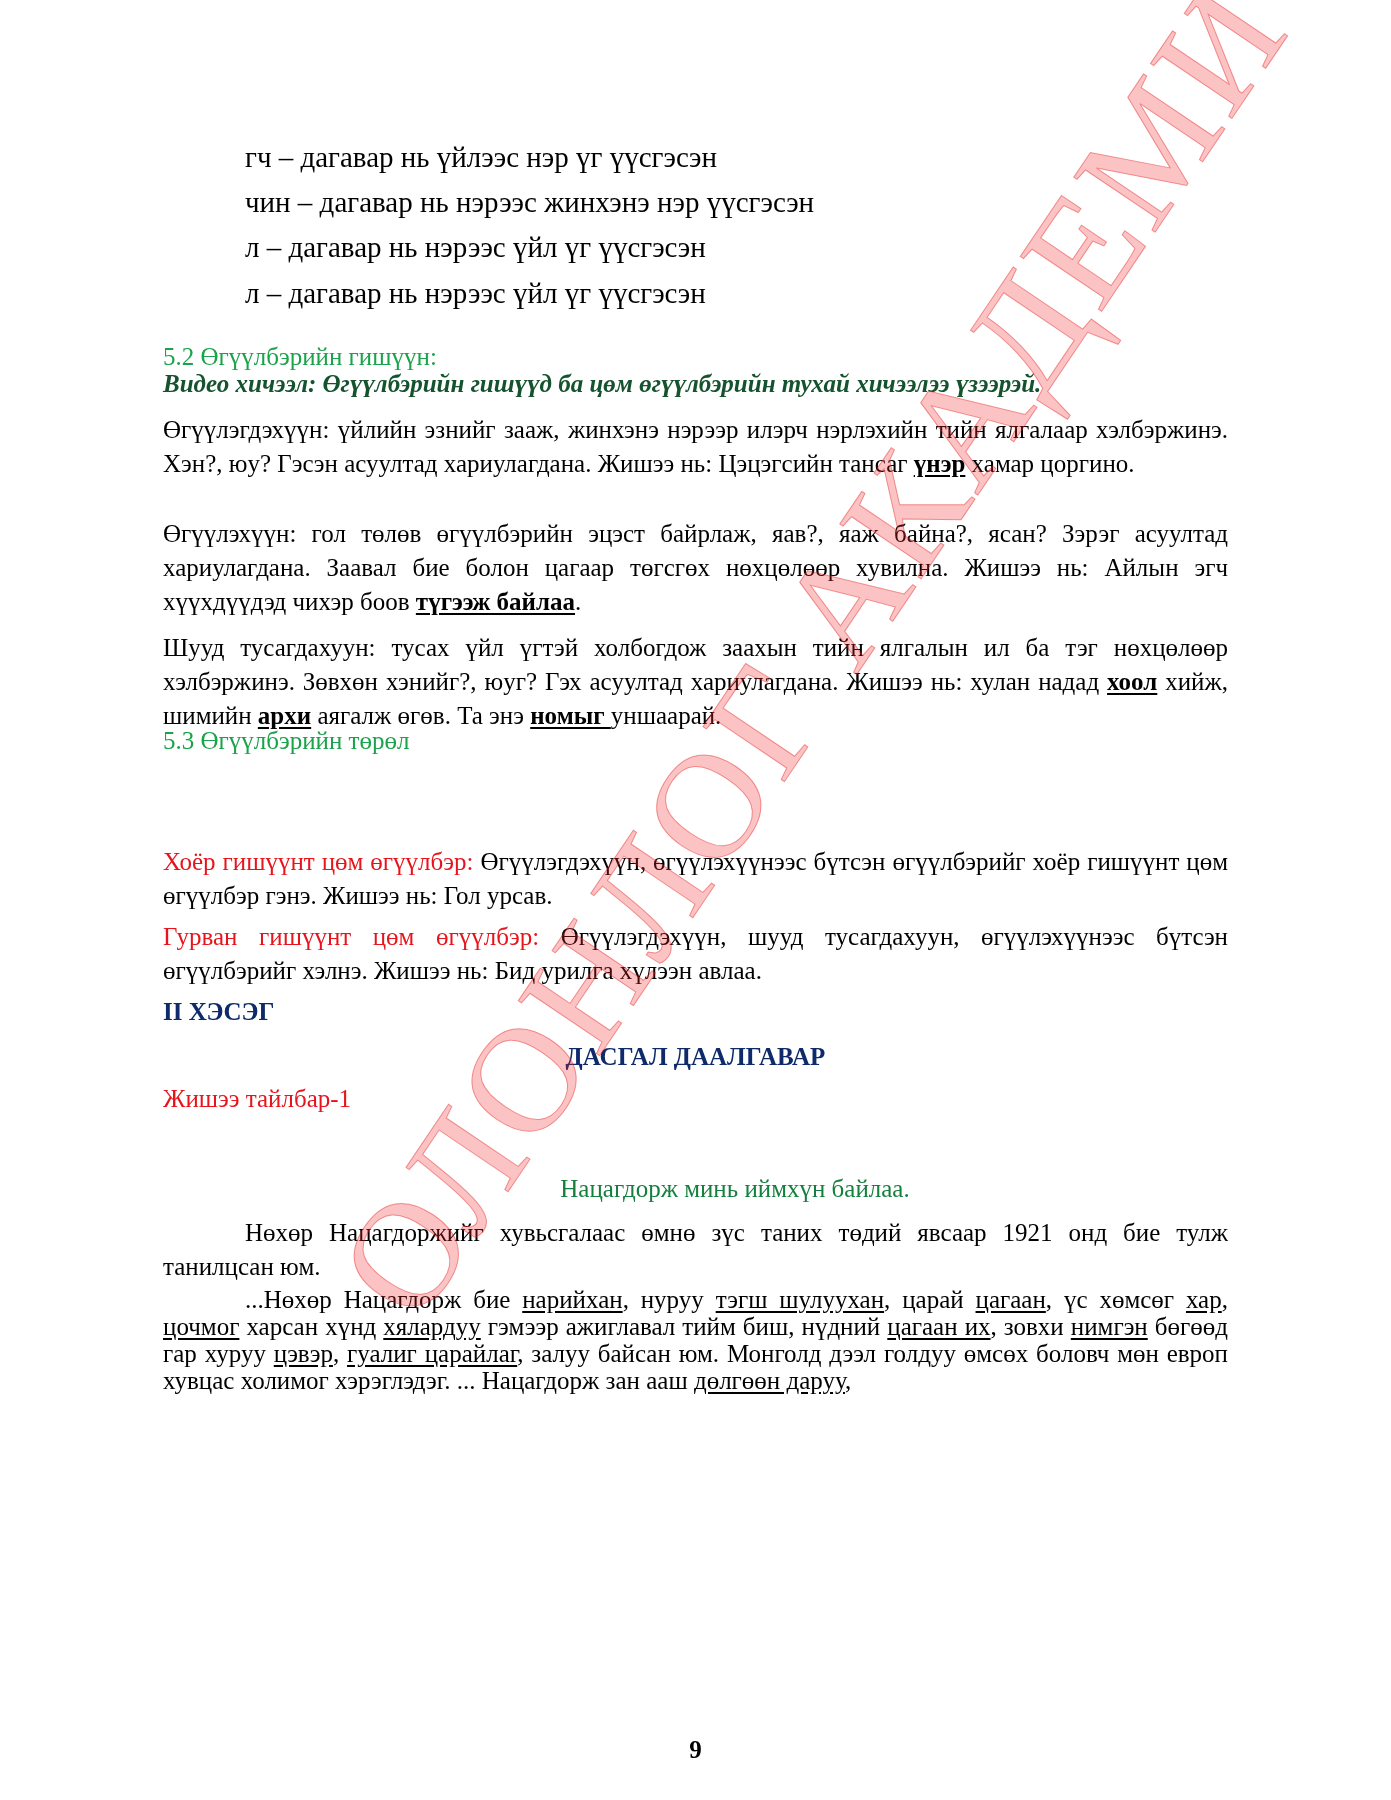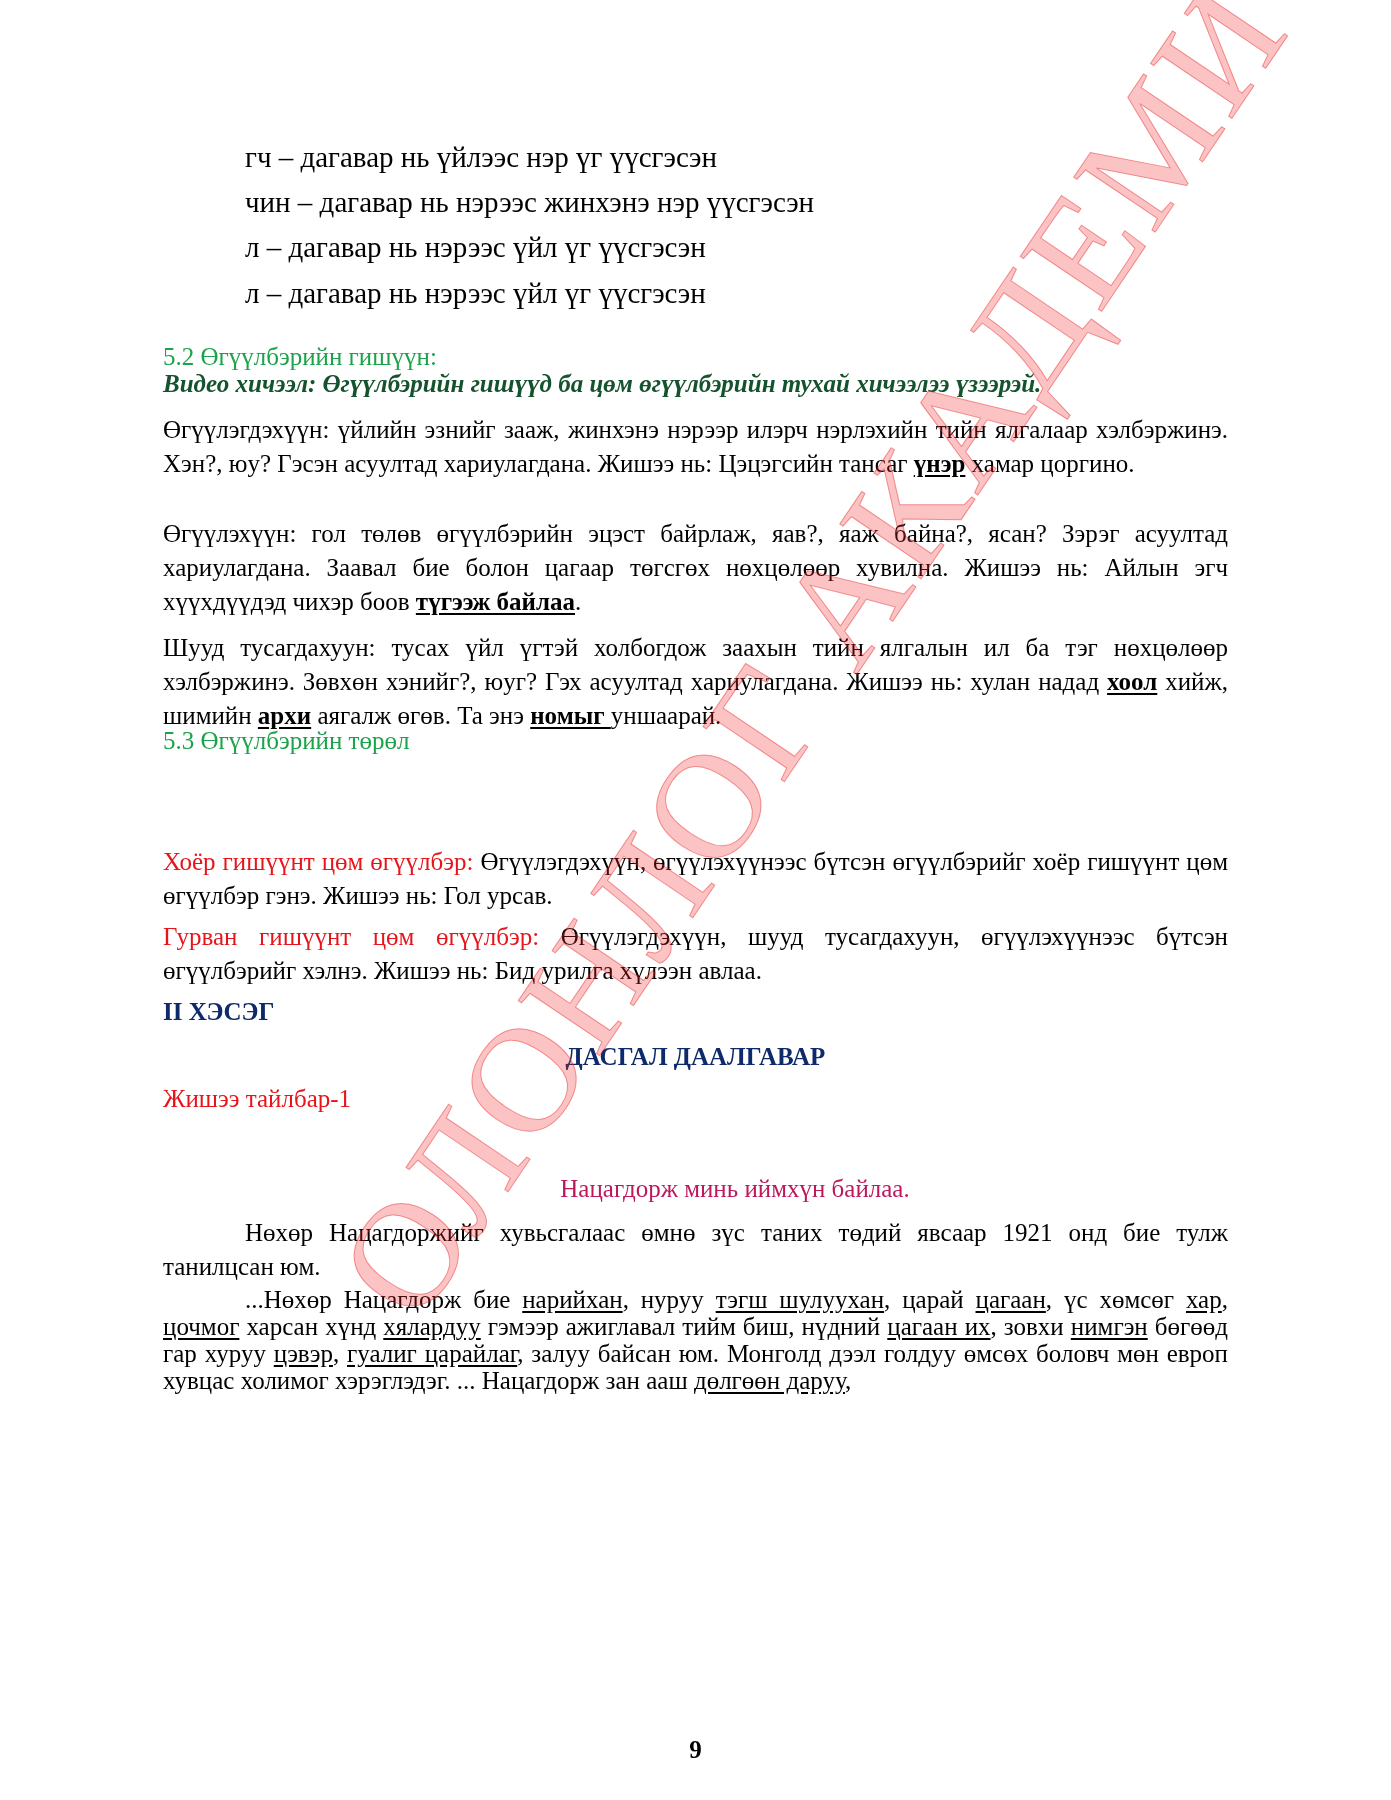--- a/index.html
+++ b/index.html
@@ -5,21 +5,21 @@
   html, body { margin: 0; padding: 0; background: #ffffff; }
   body { width: 1391px; height: 1800px; position: relative; overflow: hidden;
          font-family: "Liberation Serif", "DejaVu Serif", serif; color: #000; }
   .page { position: absolute; left: 0; top: 0; width: 1391px; height: 1800px; }
   .indent-line { position: absolute; left: 245px; font-size: 29px; line-height: 34px; white-space: nowrap; }
   .abs { position: absolute; left: 163px; width: 1065px; font-size: 25px; line-height: 34px; }
   .justify { text-align: justify; text-align-last: left; }
   .green { color: #1aa34a; }
   .blue-italic { color: #14532d; font-style: italic; font-weight: bold; }
   .red { color: #e8141b; }
-  .navy { color: #be185d; }
+  .navy { color: #15803d; }
   .navy-bold { color: #0e2a6b; font-weight: bold; }
   .bu { font-weight: bold; text-decoration: underline; text-decoration-thickness: 2px; text-underline-offset: 3px; }
   .u { text-decoration: underline; text-underline-offset: 3px; }
   .center { text-align: center; }
   .page-num { position: absolute; left: 0; width: 1391px; top: 1736px; text-align: center; font-weight: bold; font-size: 25px; }
   .watermark { position: absolute; left: 110px; top: 715px; width: 1200px; transform: rotate(-56deg); transform-origin: 50% 50%;
                font-size: 150px; letter-spacing: 4px; color: rgba(240, 40, 40, 0.28); font-family: "Liberation Serif", serif;
                white-space: nowrap; text-align: center; pointer-events: none; z-index: 5; -webkit-text-stroke: 1px rgba(230,30,30,0.45); }
 </style>
 </head>

